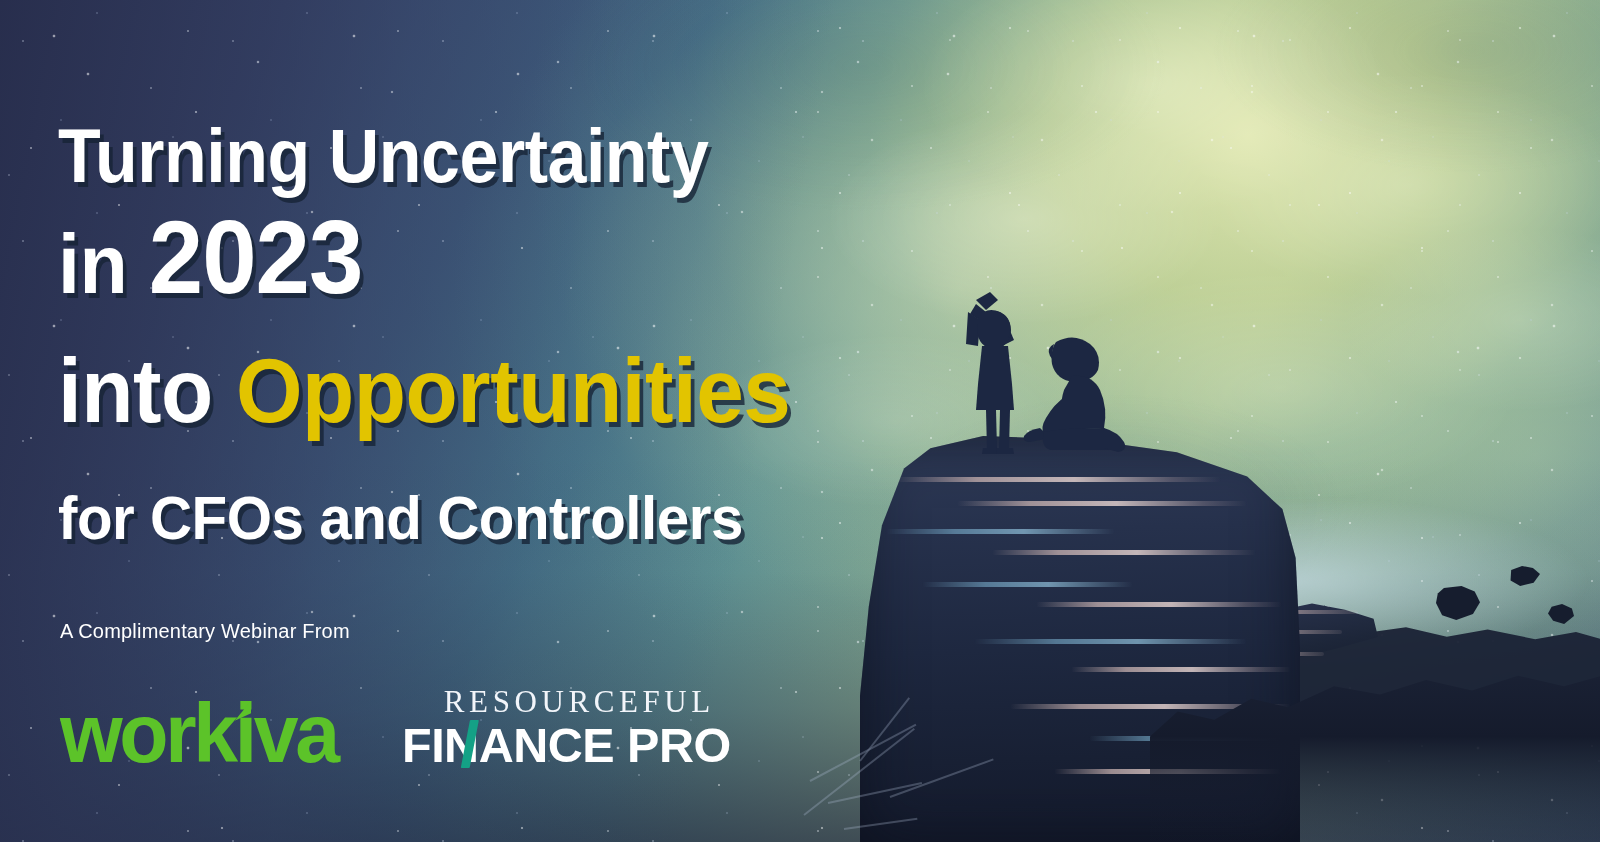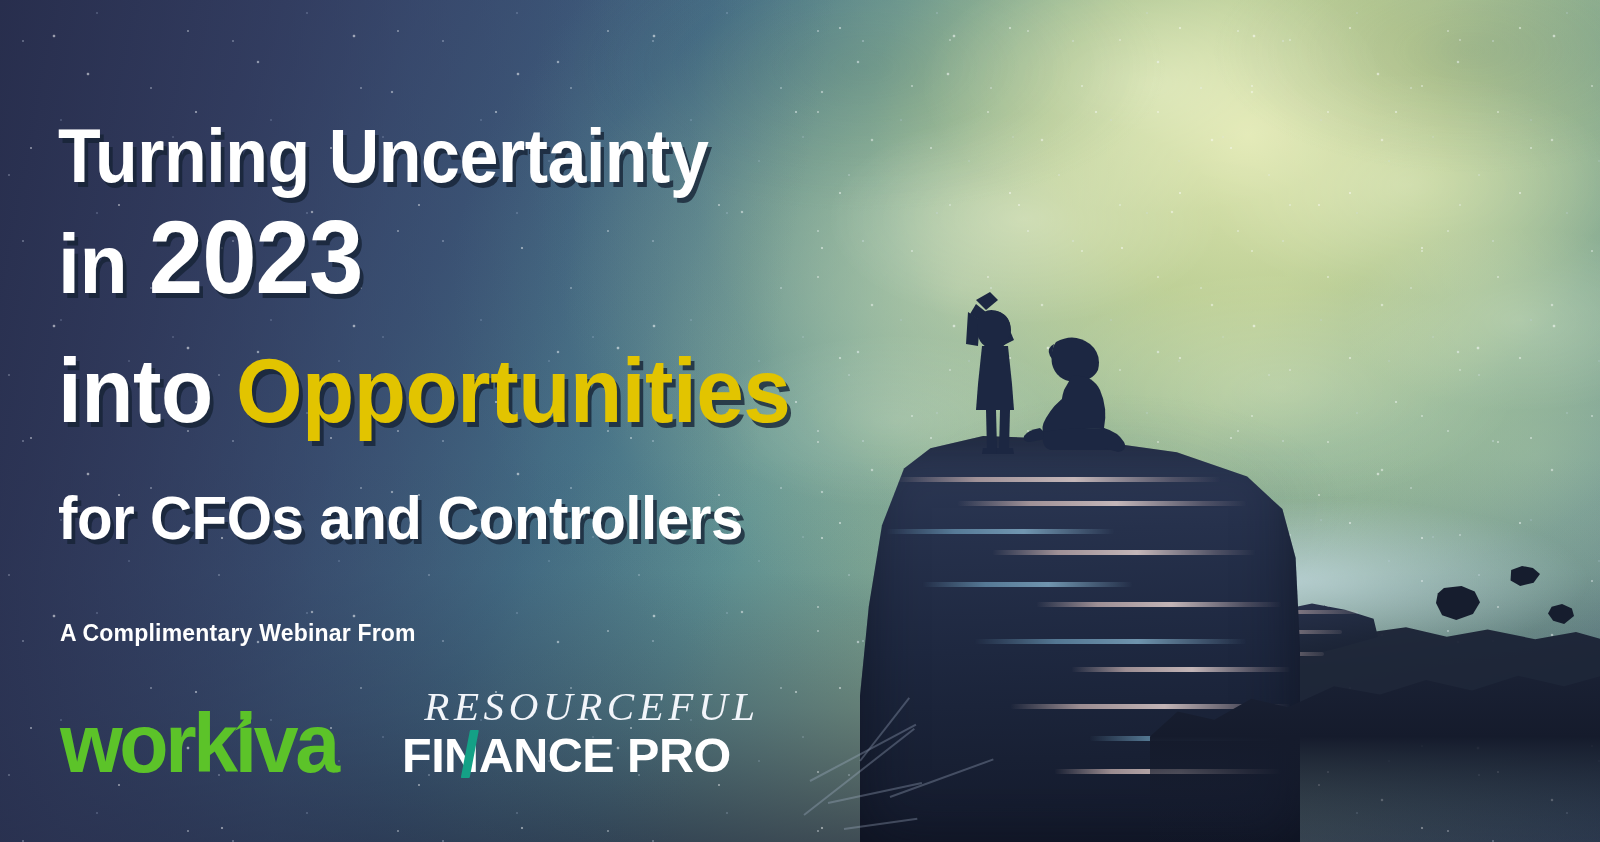--- a/index.html
+++ b/index.html
@@ -266,22 +266,22 @@
   }
   .line3 .accent { color: #e2c400; }
   .line4 {
     top: 482px; left: 0;
     font-size: 62px; font-weight: 600;
     transform: scaleX(0.94); transform-origin: left center;
   }
   .kicker {
     position: absolute;
     top: 620px; left: 2px;
-    font-size: 23px;
-    font-weight: 700;
+    font-size: 20px;
+    font-weight: 400;
     color: #ffffff;
     letter-spacing: 0.2px;
     white-space: nowrap;
   }
 
   
   .logos {
     position: absolute;
     top: 686px; left: 2px;
     display: flex;
@@ -307,27 +307,26 @@
     clip-path: polygon(100% 0, 100% 62%, 0 100%);
   }
   .rfp {
     position: relative;
     line-height: 1;
     padding-bottom: 2px;
     white-space: nowrap;
   }
   .rfp-top {
     font-family: "Liberation Serif", serif;
-    font-size: 41px;
+    font-size: 31px;
     color: #f2f5fa;
     letter-spacing: 4.6px;
     text-align: center;
     margin-left: 22px;
     margin-bottom: 4px;
-    font-style: italic;
   }
   .rfp-bottom {
     font-size: 49px;
     font-weight: 700;
     color: #ffffff;
     letter-spacing: -0.5px;
     position: relative;
     transform: scaleX(0.99);
     transform-origin: left bottom;
   }

